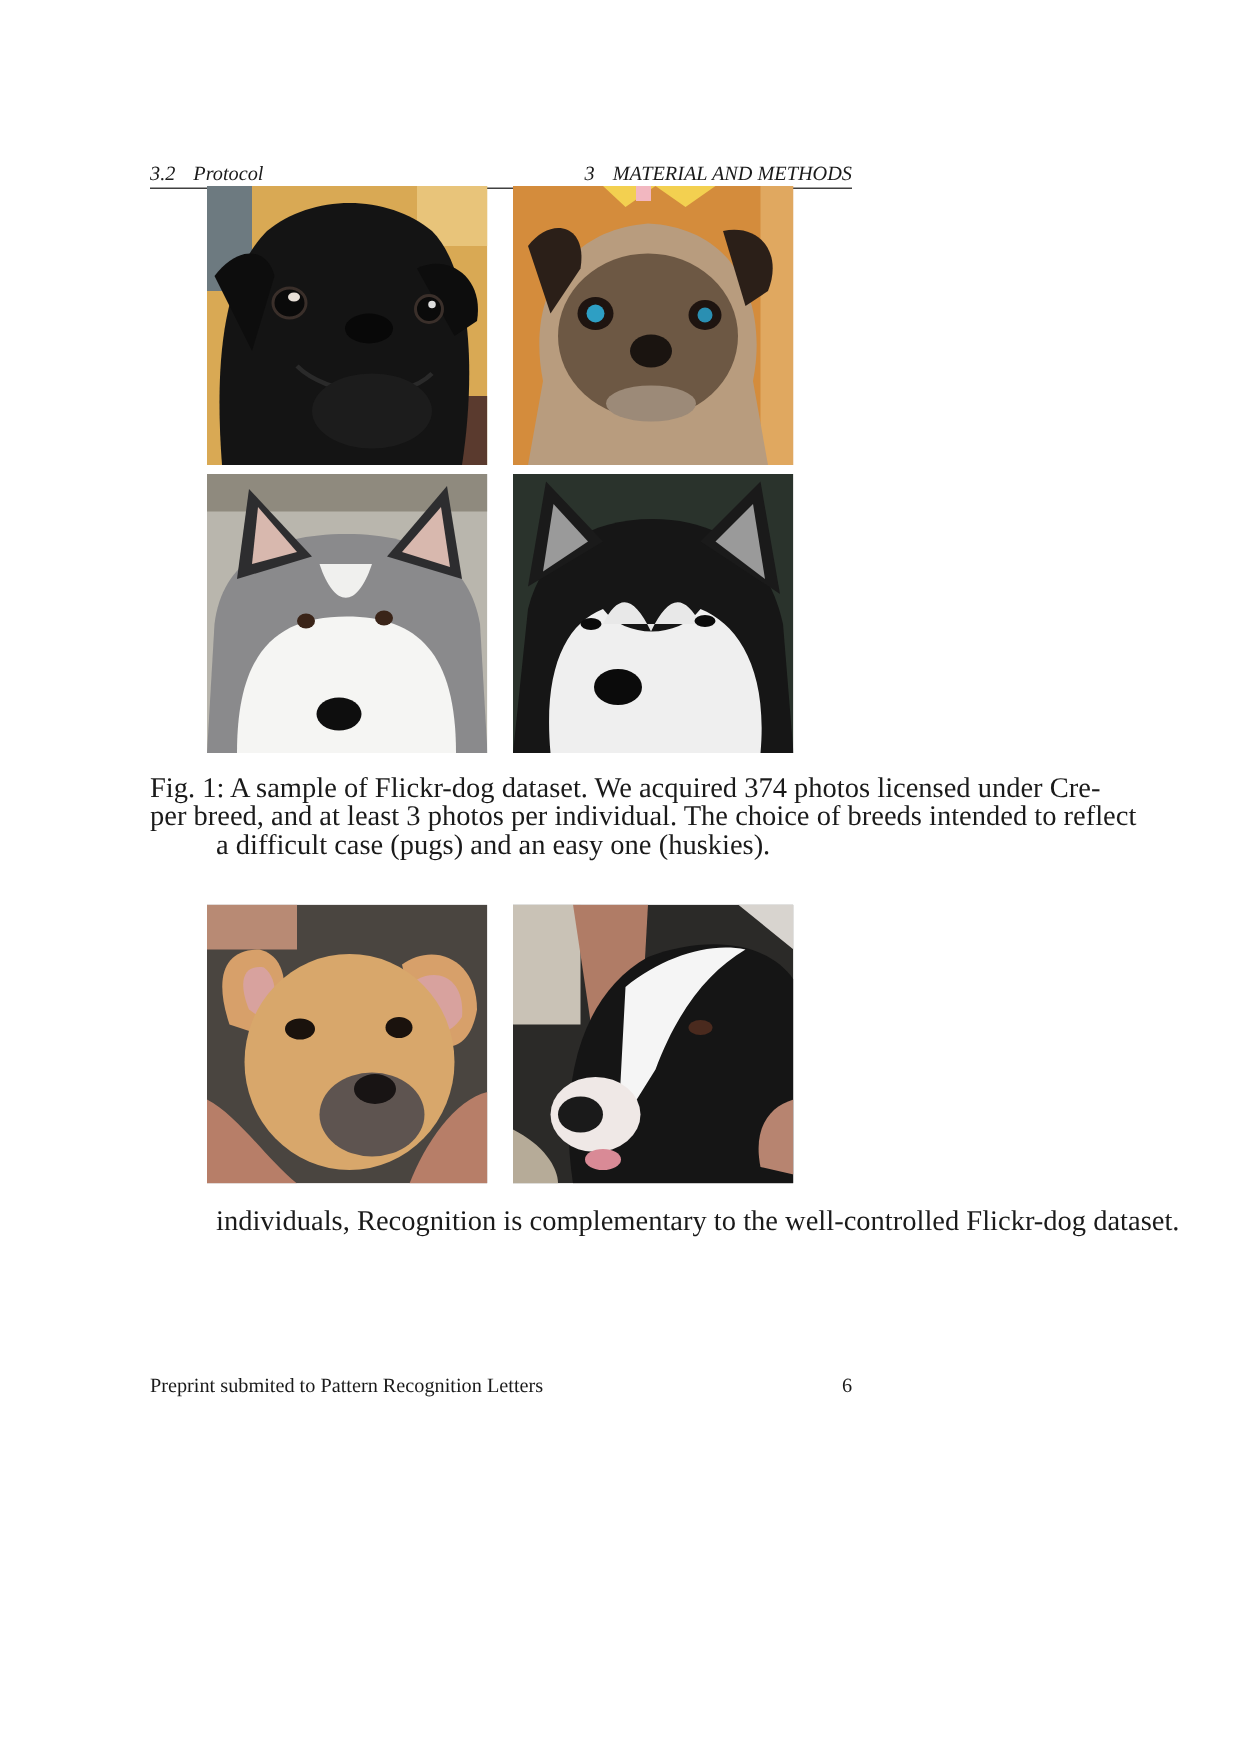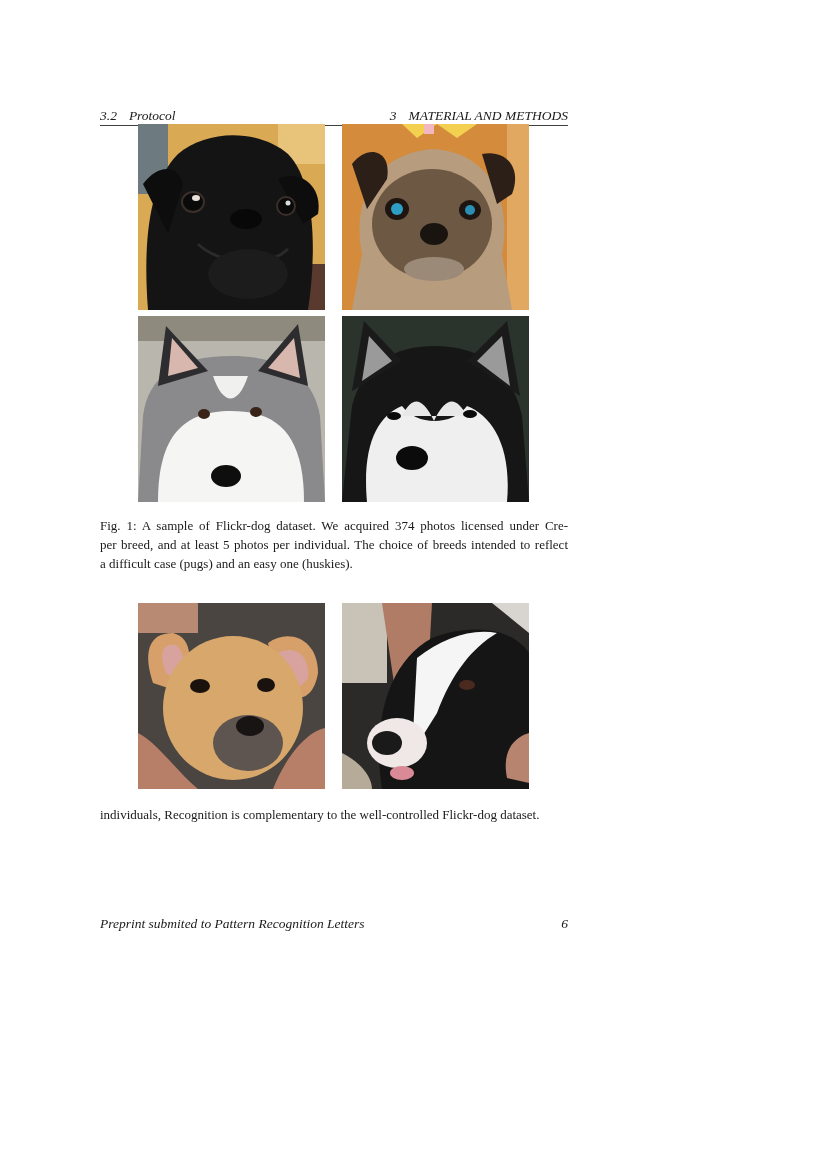--- a/index.html
+++ b/index.html
@@ -9,26 +9,26 @@
 
   .running-head { position: absolute; left: 100px; top: 84px; width: 468px; height: 18px;
                   border-bottom: 1px solid #404040; font-style: italic; font-size: 13.5px; margin-top: 23px; }
   .running-head .left { position: absolute; left: 0; top: 1px; }
   .running-head .right { position: absolute; right: 0; top: 1px; }
   .running-head .num { margin-right: 12px; }
 
   .photo { position: absolute; width: 187px; height: 186px; overflow: hidden; }
   .photo svg { display: block; width: 100%; height: 100%; }
 
-  .caption { position: absolute; left: 100px; width: 468px; font-size: 13px;
+  .caption { position: absolute; left: 100px; width: 468px; font-size: 19px;
              line-height: 19.2px; text-align: justify; }
   .caption .line { display: block; text-align: justify; text-align-last: justify; white-space: nowrap; }
-  .caption .line.last { text-align-last: left; }
+  .caption .line.last { text-align-last: left; margin-left: 44px; }
 
-  .footer { position: absolute; left: 100px; top: 916px; width: 468px; font-size: 13.5px; font-style: italic; }
+  .footer { position: absolute; left: 100px; top: 916px; width: 468px; font-size: 13.5px; }
   .footer .right { position: absolute; right: 0; top: 0; }
 </style>
 </head>
 <body>
 
 <div class="page">
 
   <div class="running-head">
     <span class="left">
       <span class="num">3.2</span><span>Protocol</span>
@@ -104,21 +104,21 @@
       <path d="M25 186 C20 130 35 100 60 90 C75 110 110 110 125 90 C150 100 170 130 165 186 Z" fill="#efefef"></path>
       <path d="M60 100 C70 80 80 80 92 105 C104 80 114 80 125 100" fill="#e8e8e8"></path>
       <ellipse cx="52" cy="100" rx="7" ry="4" fill="#0a0a0a"></ellipse>
       <ellipse cx="128" cy="98" rx="7" ry="4" fill="#0a0a0a"></ellipse>
       <ellipse cx="70" cy="142" rx="16" ry="12" fill="#0b0b0b"></ellipse>
     </svg>
   </div>
 
   <div class="caption" style="top:516px;">
     <span class="line">Fig. 1: A sample of Flickr-dog dataset. We acquired 374 photos licensed under Cre-</span>
-    <span class="line">per breed, and at least 5 photos per individual. The choice of breeds intended to reflect</span>
+    <span class="line">per breed, and at least 3 photos per individual. The choice of breeds intended to reflect</span>
     <span class="line last">a difficult case (pugs) and an easy one (huskies).</span>
   </div>
 
   <div class="photo" style="left:138px; top:603px;">
     <svg viewBox="0 0 187 186" xmlns="http://www.w3.org/2000/svg">
       <rect width="187" height="186" fill="#4a4540"></rect>
       <rect x="0" y="0" width="60" height="30" fill="#b88a74"></rect>
       <path d="M15 80 C5 50 10 30 35 30 C55 35 55 60 45 90 Z" fill="#d7a06a"></path>
       <path d="M28 70 C20 50 25 40 38 42 C48 50 46 65 42 80 Z" fill="#d8a29e"></path>
       <path d="M130 40 C150 25 180 35 180 70 C175 100 155 100 140 85 Z" fill="#d7a06a"></path>

